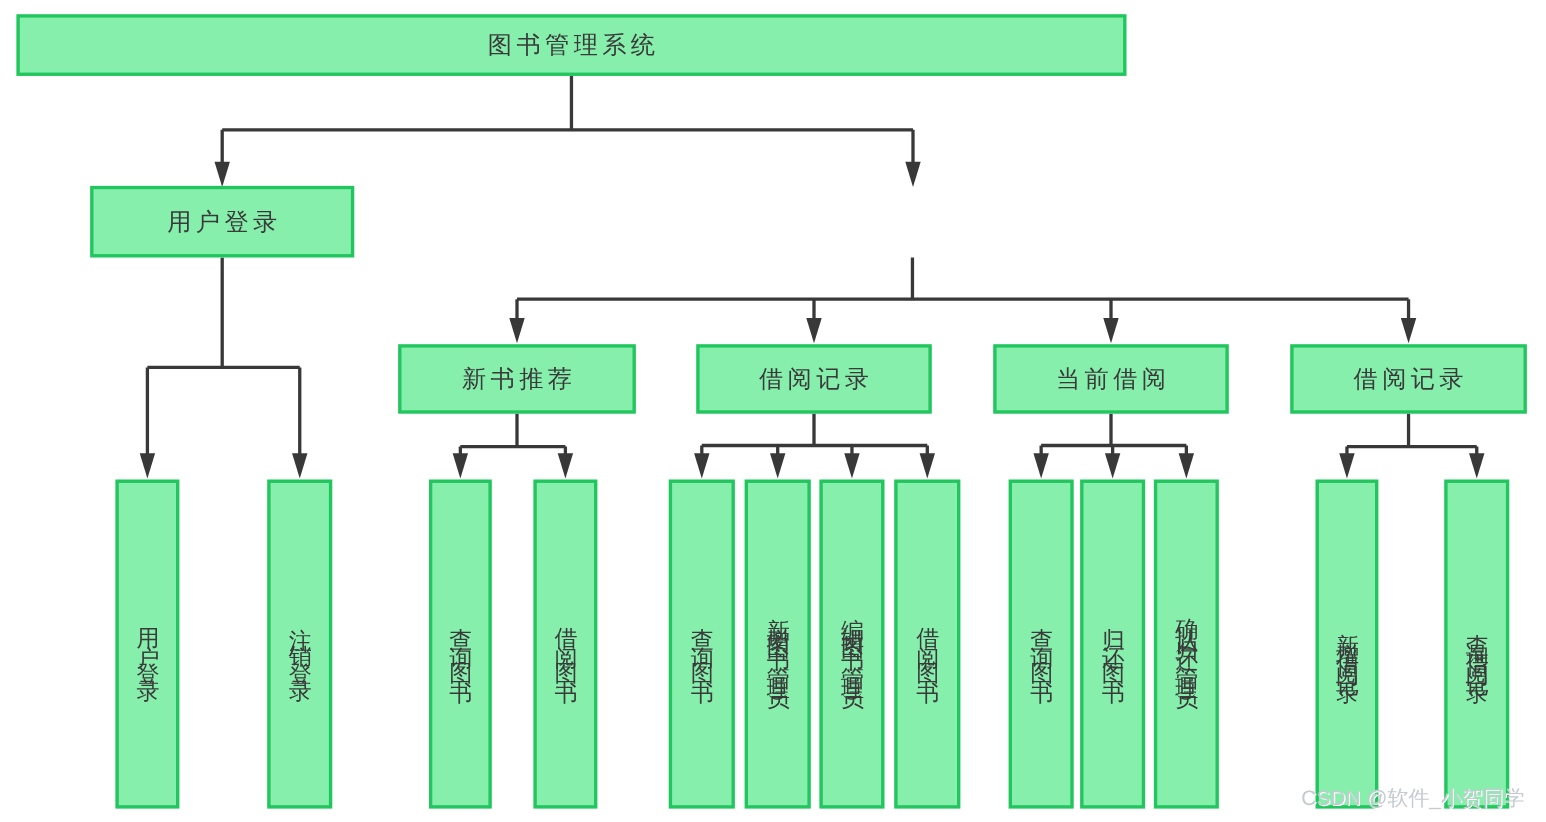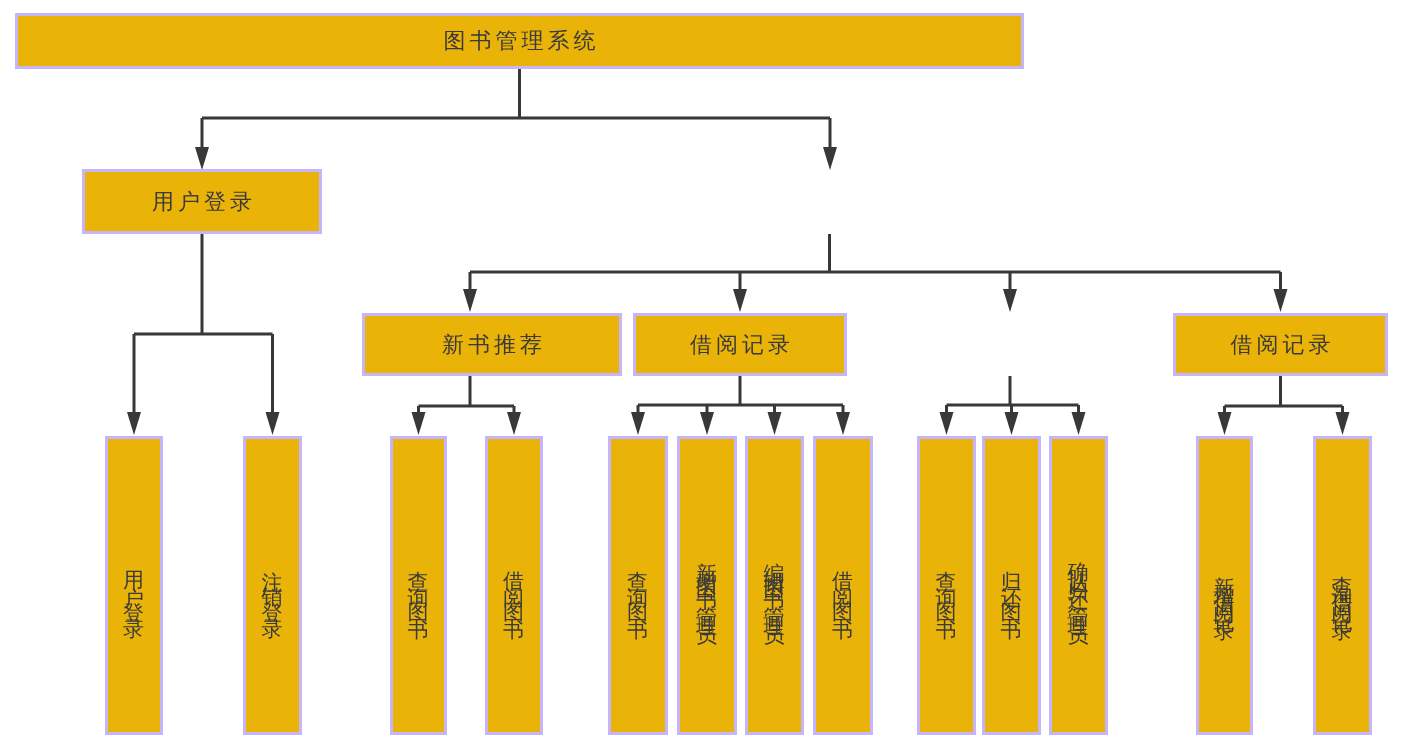--- a/index.html
+++ b/index.html
@@ -21,22 +21,22 @@
     height: 747px;
   }
   #connectors {
     position: absolute;
     left: 0; top: 0;
     z-index: 1;
   }
   .node {
     position: absolute;
     box-sizing: border-box;
-    border: 3px solid #c4b5fd;
-    background: #eab308;
+    border: 3px solid #22c55e;
+    background: #86efac;
     display: flex;
     align-items: center;
     justify-content: center;
     color: #3a3a3a;
     z-index: 2;
   }
   .h-node .lbl {
     font-size: 22px;
     letter-spacing: 4px;
     text-indent: 4px;
@@ -105,25 +105,28 @@
   </svg>
 
   <div class="node h-node" style="left:15px; top:13px; width:1009px; height:56px;">
     <span class="lbl">图书管理系统</span>
   </div>
 
   <div class="node h-node" style="left:82px; top:169px; width:240px; height:65px;">
     <span class="lbl">用户登录</span>
   </div>
 
-  <div class="node h-node" style="left:362px; top:313px; width:260px; height:63px;">
+  <div class="node h-node" style="left:362px; top:313px; width:216px; height:63px;">
     <span class="lbl">新书推荐</span>
   </div>
   <div class="node h-node" style="left:633px; top:313px; width:214px; height:63px;">
     <span class="lbl">借阅记录</span>
+  </div>
+  <div class="node h-node" style="left:903px; top:313px; width:214px; height:63px;">
+    <span class="lbl">当前借阅</span>
   </div>
   <div class="node h-node" style="left:1173px; top:313px; width:215px; height:63px;">
     <span class="lbl">借阅记录</span>
   </div>
 
   <div class="node v-node" style="left:105px; top:436px; width:58px; height:299px;">
     <span class="lbl">用户登录</span>
   </div>
   <div class="node v-node" style="left:243px; top:436px; width:59px; height:299px;">
     <span class="lbl">注销登录</span>
@@ -159,13 +162,14 @@
     <span class="lbl">确认归还（管理员）</span>
   </div>
 
   <div class="node v-node mid" style="left:1196px; top:436px; width:57px; height:299px;">
     <span class="lbl">新增借阅记录</span>
   </div>
   <div class="node v-node mid" style="left:1313px; top:436px; width:59px; height:299px;">
     <span class="lbl">查询借阅记录</span>
   </div>
 
+  <div id="watermark" style="color: rgb(196, 202, 208);">CSDN @软件_小贺同学</div>
 </div>
 
 </body></html>

